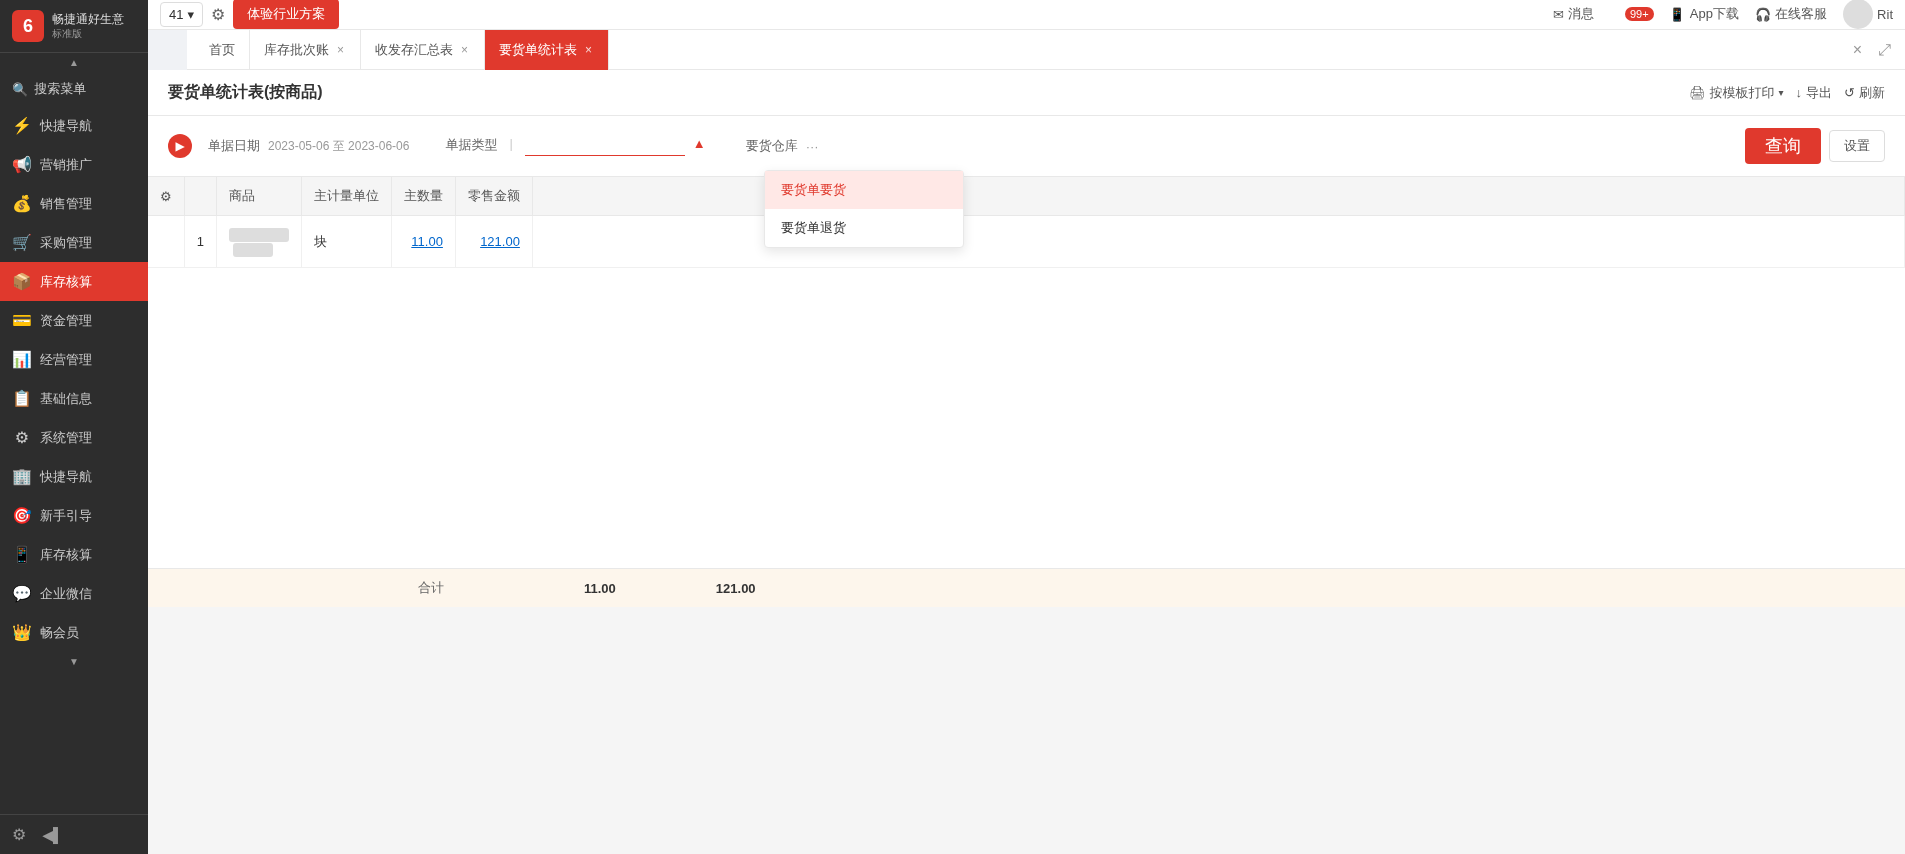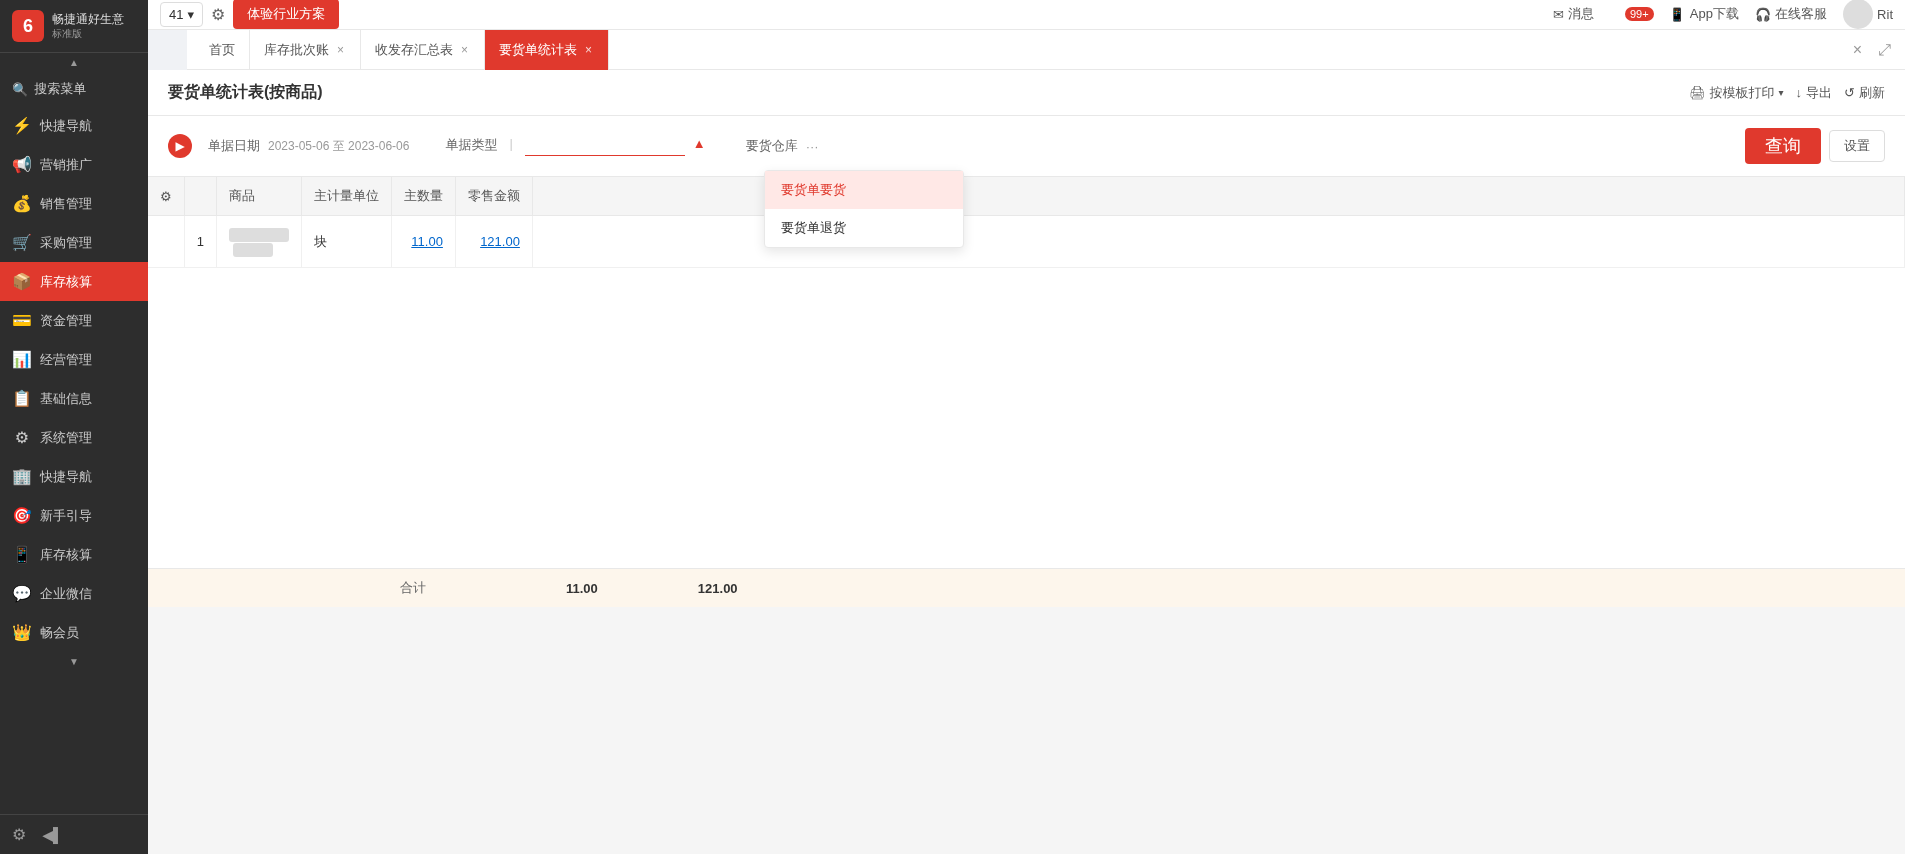--- a/index.html
+++ b/index.html
@@ -394,21 +394,21 @@
     
     .table-footer {
       background: #fdf6ec;
       padding: 10px 12px;
       display: flex;
       align-items: center;
       gap: 20px;
       border-top: 1px solid #e8e8e8;
       font-size: 13px;
     }
-    .footer-label { color: #666; }
+    .footer-label { color: #666; margin-left: 18px; }
     .footer-value { font-weight: bold; color: #333; }
 
     
     .blurred-text {
       background: #ddd;
       border-radius: 3px;
       height: 14px;
       display: inline-block;
       vertical-align: middle;
     }

